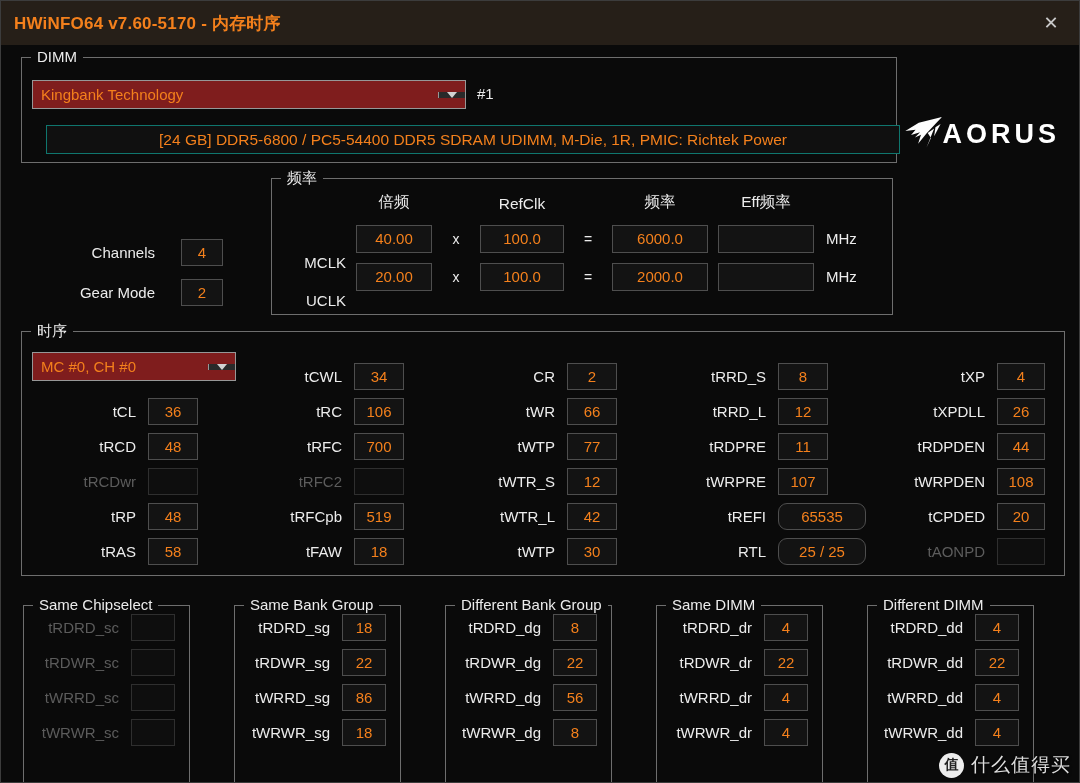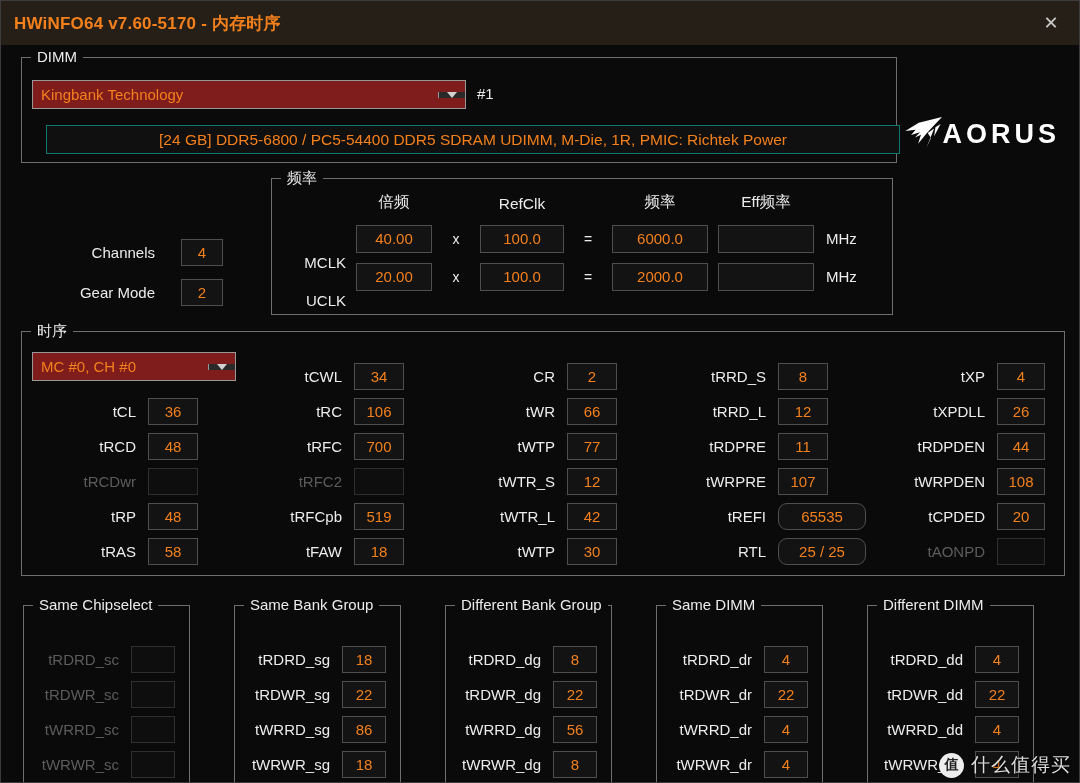--- a/index.html
+++ b/index.html
@@ -51,21 +51,21 @@
   .tlabel{width:90px;flex:none;text-align:right;color:var(--label-white);font-size:15px;margin-right:12px;white-space:nowrap;}
   .tbox{width:50px;flex:none;}
   .tbox.wide{width:88px;border-radius:9px;}
   .tcol-5 .tbox{width:48px;}
   .tcell.blank{visibility:hidden;}
   .disabled .tlabel,.disabled .blabel{color:#5c5c5c;}
   .disabled .vbox{border-color:#2f2f2f;background:#0e0e0e;color:#5c5c5c;}
   
   .bgroup{top:604px;width:167px;height:180px;}
   .brow{display:flex;align-items:center;height:27px;margin:0 14px 8px 8px;}
-  .bgroup .brow:first-of-type{margin-top:40px;justify-content:center;}
+  .bgroup .brow:first-of-type{margin-top:8px;justify-content:center;}
   .blabel{flex:1;text-align:right;color:var(--label-white);font-size:15px;margin-right:12px;white-space:nowrap;}
   .bbox{width:44px;flex:none;}
   
   .watermark{position:absolute;right:8px;bottom:4px;display:flex;align-items:center;gap:7px;}
   .wm-icon{width:25px;height:25px;border-radius:50%;background:#ededed;color:#222;font-size:14px;font-weight:bold;display:flex;align-items:center;justify-content:center;}
   .wm-text{color:#dedede;font-size:19px;letter-spacing:1px;text-shadow:0 1px 3px rgba(0,0,0,.9);}
 </style>
 </head>
 <body>
 

